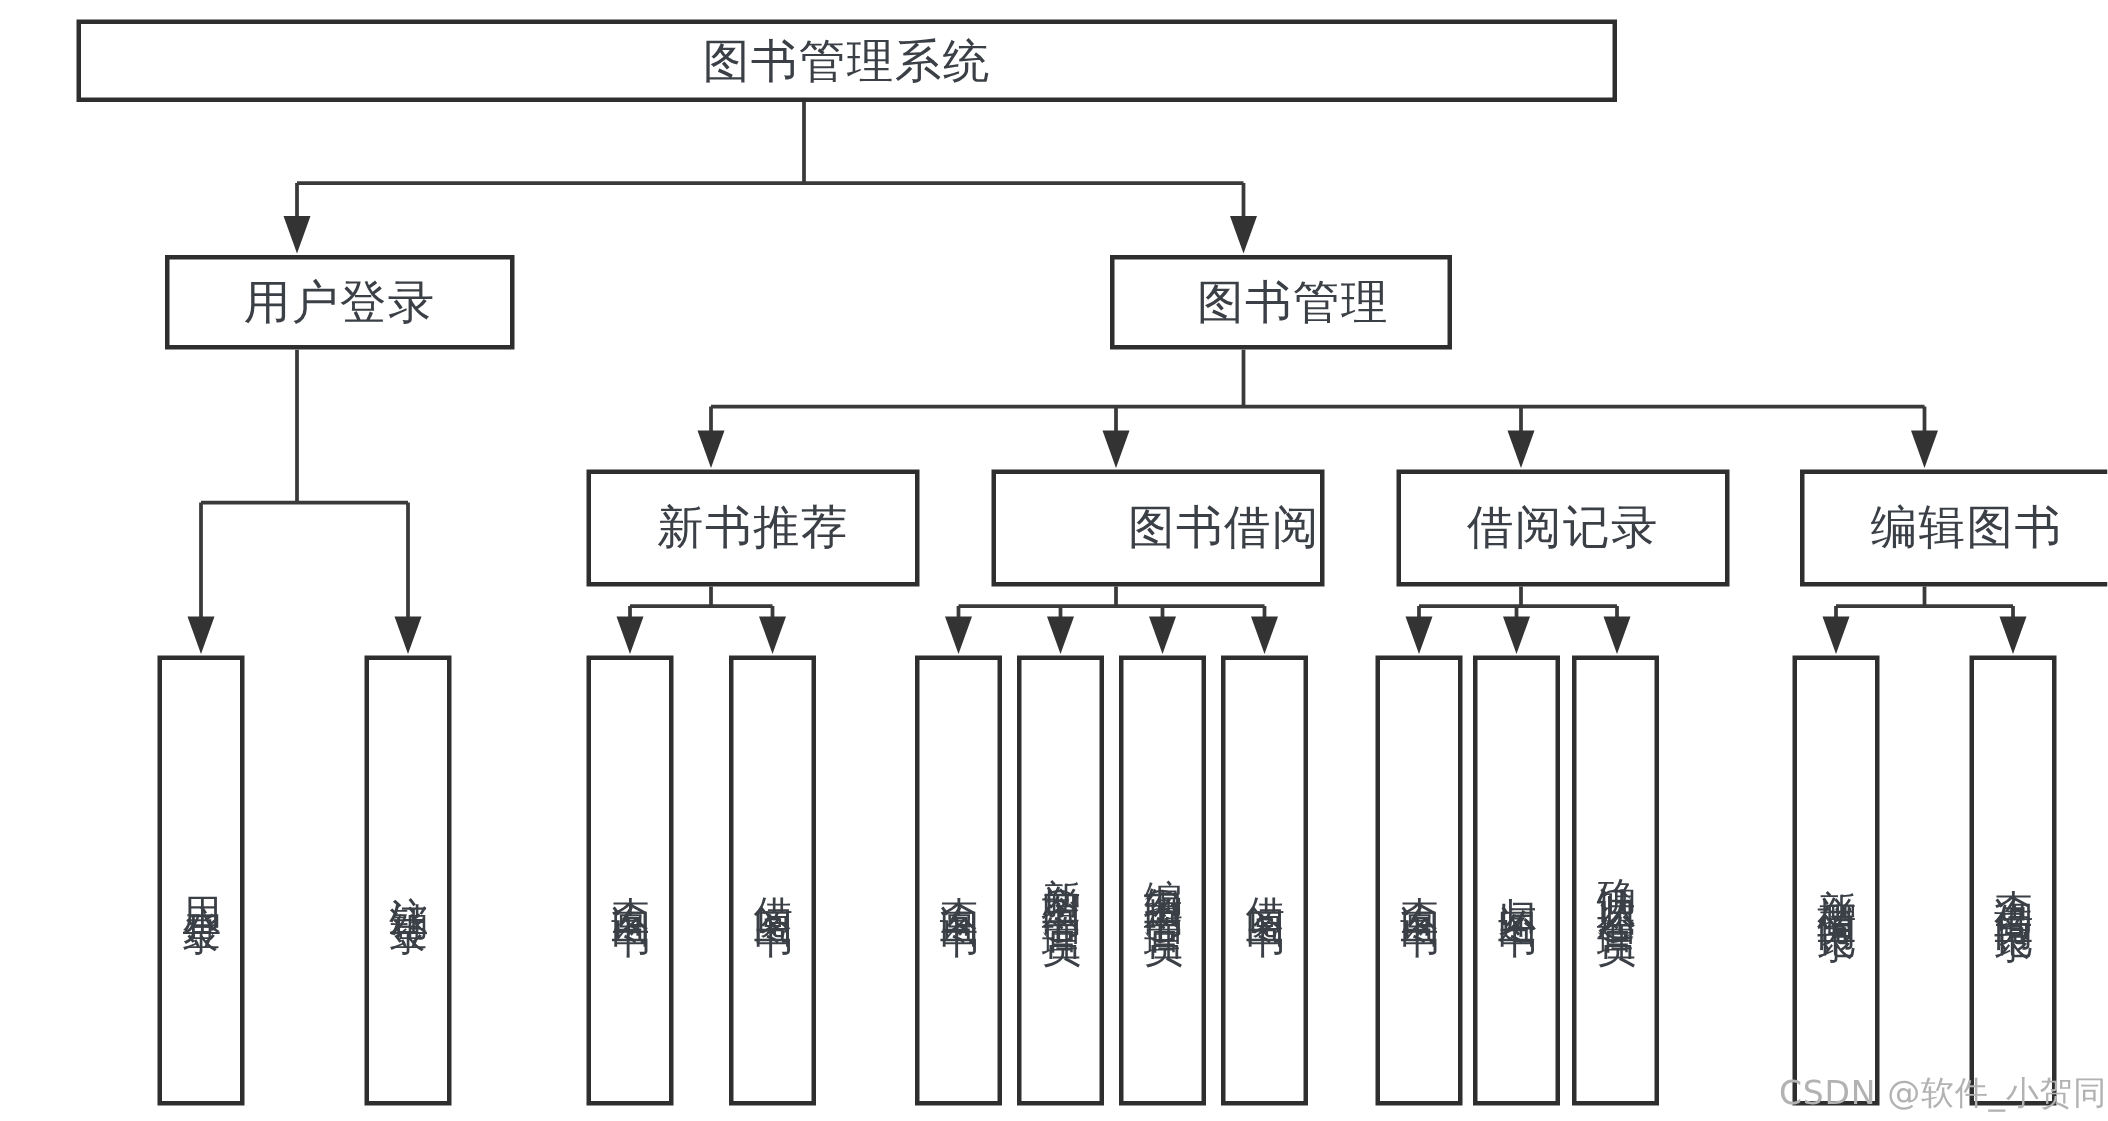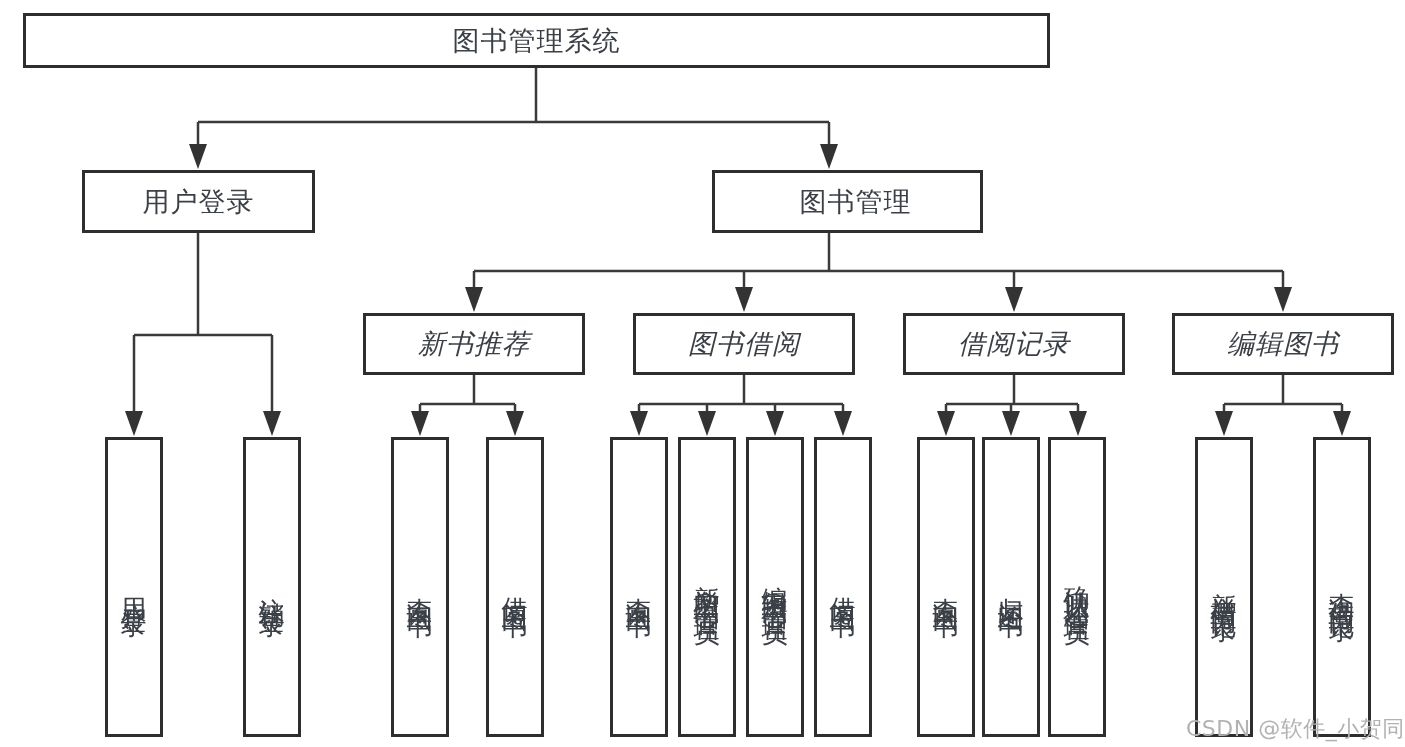--- a/index.html
+++ b/index.html
@@ -13,40 +13,40 @@
   #connectors{position:absolute;left:0;top:0;z-index:0;}
   .node{
     position:absolute;
     box-sizing:border-box;
     background:#ffffff;
     border:3px solid #2e2e2e;
     display:flex;align-items:center;justify-content:center;
     color:#3b3f46;
     z-index:1;
   }
-  .node.h{font-size:27px;letter-spacing:1px;}
+  .node.h{font-size:31px;letter-spacing:1px;margin-left:28px;}
   .node.leaf{
     width:58px;height:300px;top:437px;
     font-size:26px;
   }
   .vtext{
     writing-mode:vertical-rl;
     text-orientation:mixed;
     letter-spacing:5px;
     line-height:1;
     white-space:nowrap;
   }
   
   .root{left:23px;top:13px;width:1027px;height:55px;}
   
   .l2a{left:82px;top:170px;width:233px;height:63px;}
-  .l2b{left:712px;top:170px;width:271px;height:63px;padding-left:16px;}
+  .l2b{left:712px;top:170px;width:228px;height:63px;padding-left:16px;}
   
-  .l3{top:313px;width:222px;height:62px;font-style:italic;}
-  .l3a{left:363px;} .l3b{left:633px;} .l3c{left:903px;} .l3d{left:1172px;}
+  .l3{top:313px;width:222px;height:78px;}
+  .l3a{left:363px;} .l3b{left:633px;justify-content:flex-end;} .l3c{left:903px;} .l3d{left:1172px;}
   
   .lf1{left:105px;} .lf2{left:243px;}
   .lf3{left:391px;} .lf4{left:486px;}
   .lf5{left:610px;} .lf6{left:678px;} .lf7{left:746px;} .lf8{left:814px;}
   .lf9{left:917px;} .lf10{left:982px;} .lf11{left:1048px;width:60px;}
   .lf12{left:1195px;} .lf13{left:1313px;}
   .watermark{
     position:absolute;
     left:1186px;top:714px;
     font-size:22px;

